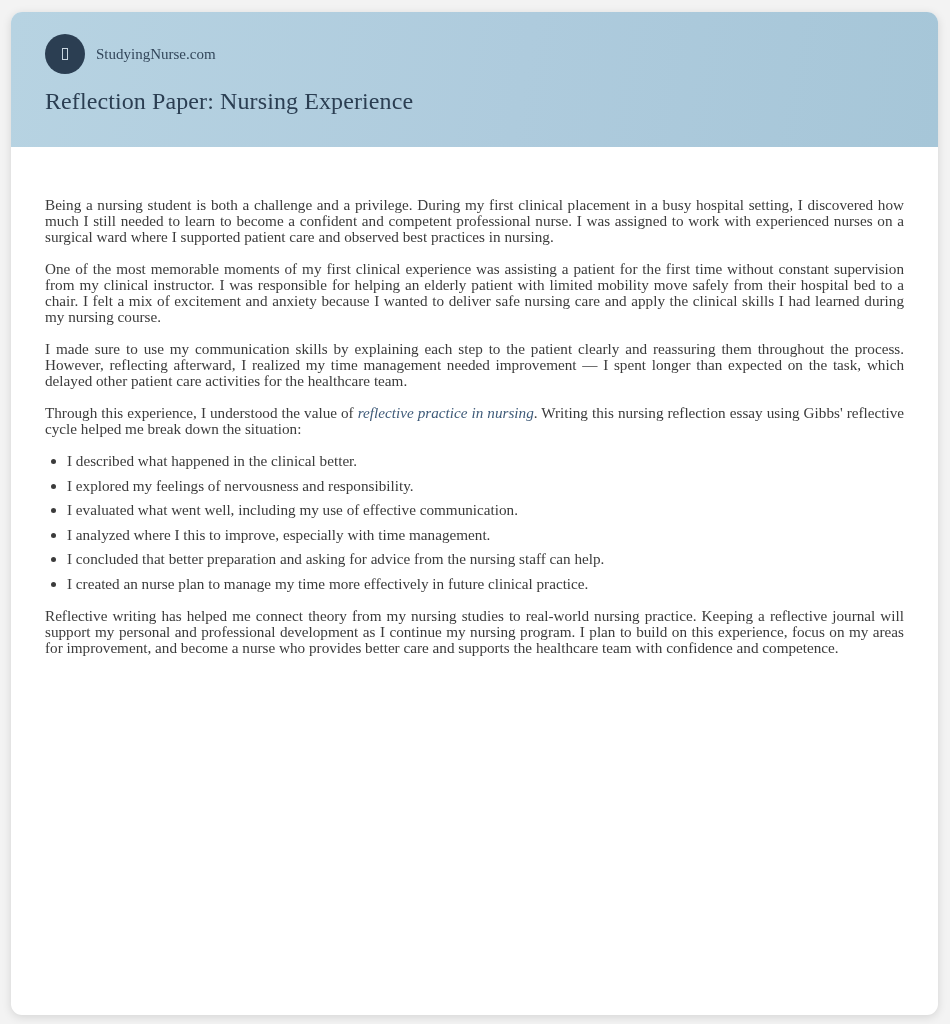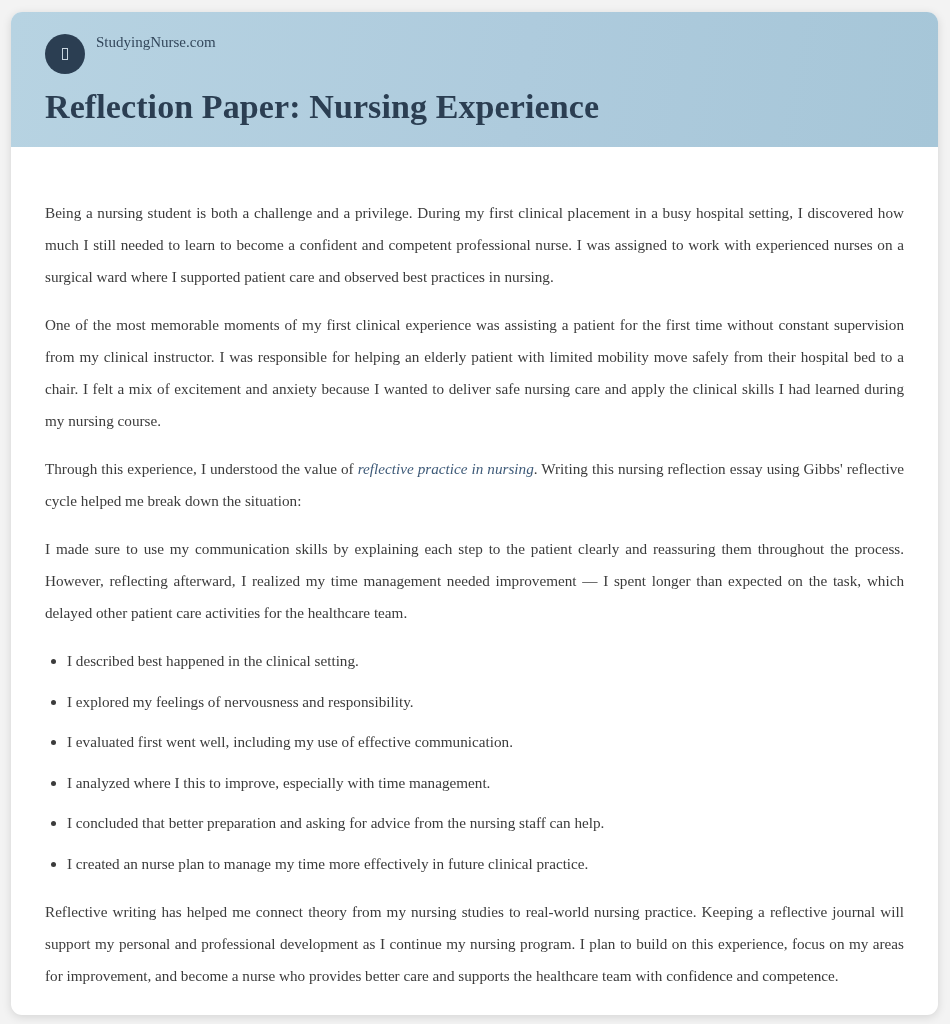--- a/index.html
+++ b/index.html
@@ -16,46 +16,46 @@
     box-shadow: 0 2px 10px rgba(0,0,0,0.13);
     overflow: hidden;
   }
   .header {
     height: 135px;
     background: linear-gradient(100deg, #b7d3e2 0%, #aecbdd 55%, #a6c6d8 100%);
     position: relative;
   }
   .brand-row {
     position: absolute; left: 34px; top: 22px;
-    display: flex; 
+    display: flex; align-items: center;
   }
   .logo {
     width: 40px; height: 40px; border-radius: 50%;
     background: #2b3e52;
     display: flex; align-items: center; justify-content: center;
   }
   .logo .glyph {
     width: 4px; height: 10px;
     border: 1px solid #c9d6e0;
   }
   .brand-name {
     margin-left: 11px;
     font-size: 15px; color: #33475b;
   }
   .title {
     position: absolute; left: 34px; top: 76px;
     margin: 0;
-    font-size: 34px; font-weight: bold; color: #2b3e52;
+    font-size: 24px; font-weight: normal; color: #2b3e52;
     letter-spacing: 0.1px;
   }
   .content {
     padding: 50px 34px 0 34px;
     color: #3b3b3b;
     font-size: 15.2px;
-    line-height: 32px;
+    line-height: 16px;
   }
   .content p {
     margin: 0 0 16px 0;
     text-align: justify;
   }
   .content em {
     color: #3e5a78;
   }
   .content ul {
     margin: 0 0 16px 0;
@@ -76,25 +76,25 @@
         <span class="glyph"></span>
       </div>
       <span class="brand-name">StudyingNurse.com</span>
     </div>
     <h1 class="title">Reflection Paper: Nursing Experience</h1>
   </div>
 
   <div class="content">
     <p>Being a nursing student is both a challenge and a privilege. During my first clinical placement in a busy hospital setting, I discovered how much I still needed to learn to become a confident and competent professional nurse. I was assigned to work with experienced nurses on a surgical ward where I supported patient care and observed best practices in nursing.</p>
     <p>One of the most memorable moments of my first clinical experience was assisting a patient for the first time without constant supervision from my clinical instructor. I was responsible for helping an elderly patient with limited mobility move safely from their hospital bed to a chair. I felt a mix of excitement and anxiety because I wanted to deliver safe nursing care and apply the clinical skills I had learned during my nursing course.</p>
+    <p>I made sure to use my communication skills by explaining each step to the patient clearly and reassuring them throughout the process. However, reflecting afterward, I realized my time management needed improvement — I spent longer than expected on the task, which delayed other patient care activities for the healthcare team.</p>
     <p><span>Through this experience, I understood the value of </span><em>reflective practice in nursing</em><span>. Writing this nursing reflection essay using Gibbs' reflective cycle helped me break down the situation:</span></p>
-    <p>I made sure to use my communication skills by explaining each step to the patient clearly and reassuring them throughout the process. However, reflecting afterward, I realized my time management needed improvement — I spent longer than expected on the task, which delayed other patient care activities for the healthcare team.</p>
     <ul>
-      <li>I described best happened in the clinical setting.</li>
+      <li>I described what happened in the clinical better.</li>
       <li>I explored my feelings of nervousness and responsibility.</li>
-      <li>I evaluated first went well, including my use of effective communication.</li>
+      <li>I evaluated what went well, including my use of effective communication.</li>
       <li>I analyzed where I this to improve, especially with time management.</li>
       <li>I concluded that better preparation and asking for advice from the nursing staff can help.</li>
       <li>I created an nurse plan to manage my time more effectively in future clinical practice.</li>
     </ul>
     <p>Reflective writing has helped me connect theory from my nursing studies to real-world nursing practice. Keeping a reflective journal will support my personal and professional development as I continue my nursing program. I plan to build on this experience, focus on my areas for improvement, and become a nurse who provides better care and supports the healthcare team with confidence and competence.</p>
   </div>
 </div>
 
 </body></html>

